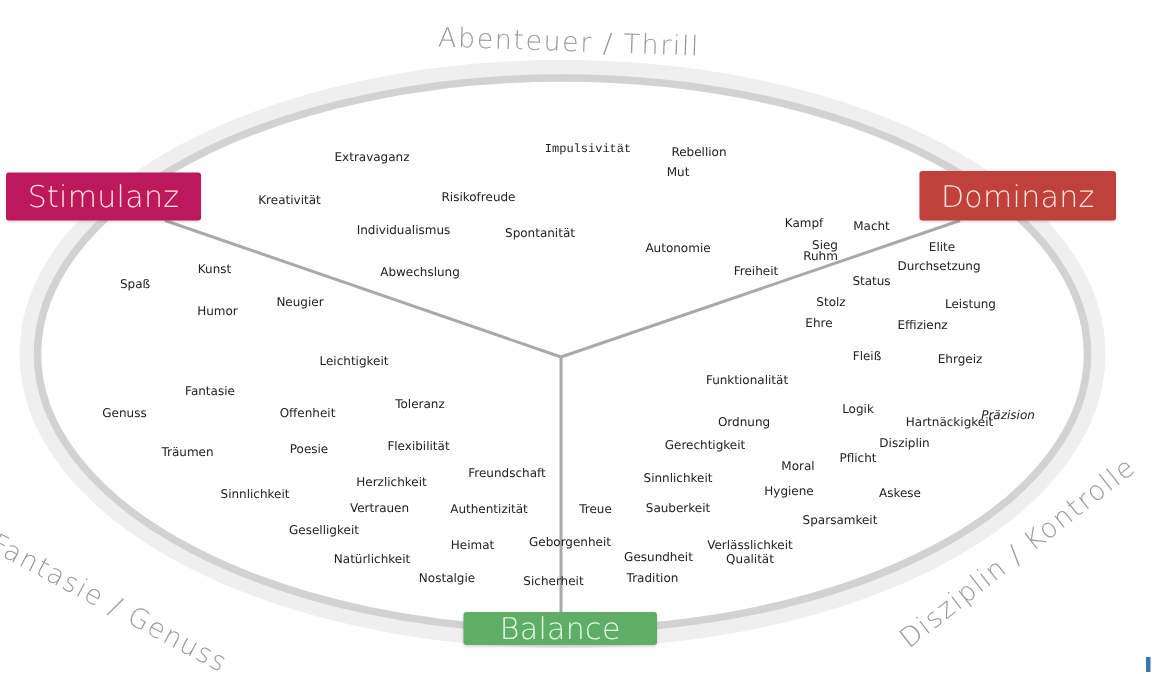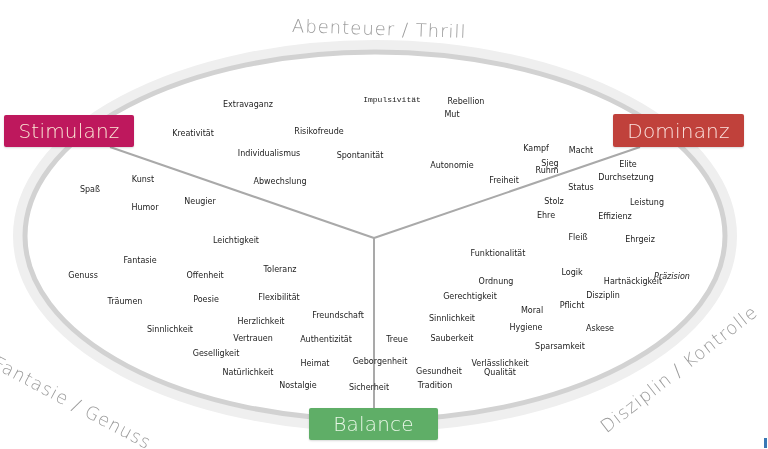--- a/index.html
+++ b/index.html
@@ -29,21 +29,21 @@
       border-radius: 2px;
       box-shadow: 0 1px 2px rgba(0,0,0,0.15);
       display: flex;
       align-items: center;
       justify-content: center;
       font-family: "DejaVu Sans", sans-serif;
       letter-spacing: 0.2px;
     }
     #box-stimulanz { left: 4px; top: 115px; width: 130px; height: 32px; background: #be185d; }
     #box-dominanz { left: 613px; top: 114px; width: 131px; height: 33px; background: #c0413b; color: #fbe3df; }
-    #box-balance { left: 309px; top: 408px; width: 129px; height: 32px; background: #5fae67; color: #e8f7e6; }
+    #box-balance { left: 309px; top: 408px; width: 129px; height: 22px; background: #5fae67; color: #e8f7e6; }
     .arc-label {
       position: absolute;
       color: #9a9a9a;
       font-size: 18px;
       font-family: "DejaVu Sans", sans-serif;
       font-weight: 300;
       white-space: nowrap;
       letter-spacing: 1px;
     }
     #label-top { left: 292px; top: 18px; transform: rotate(2deg); }

